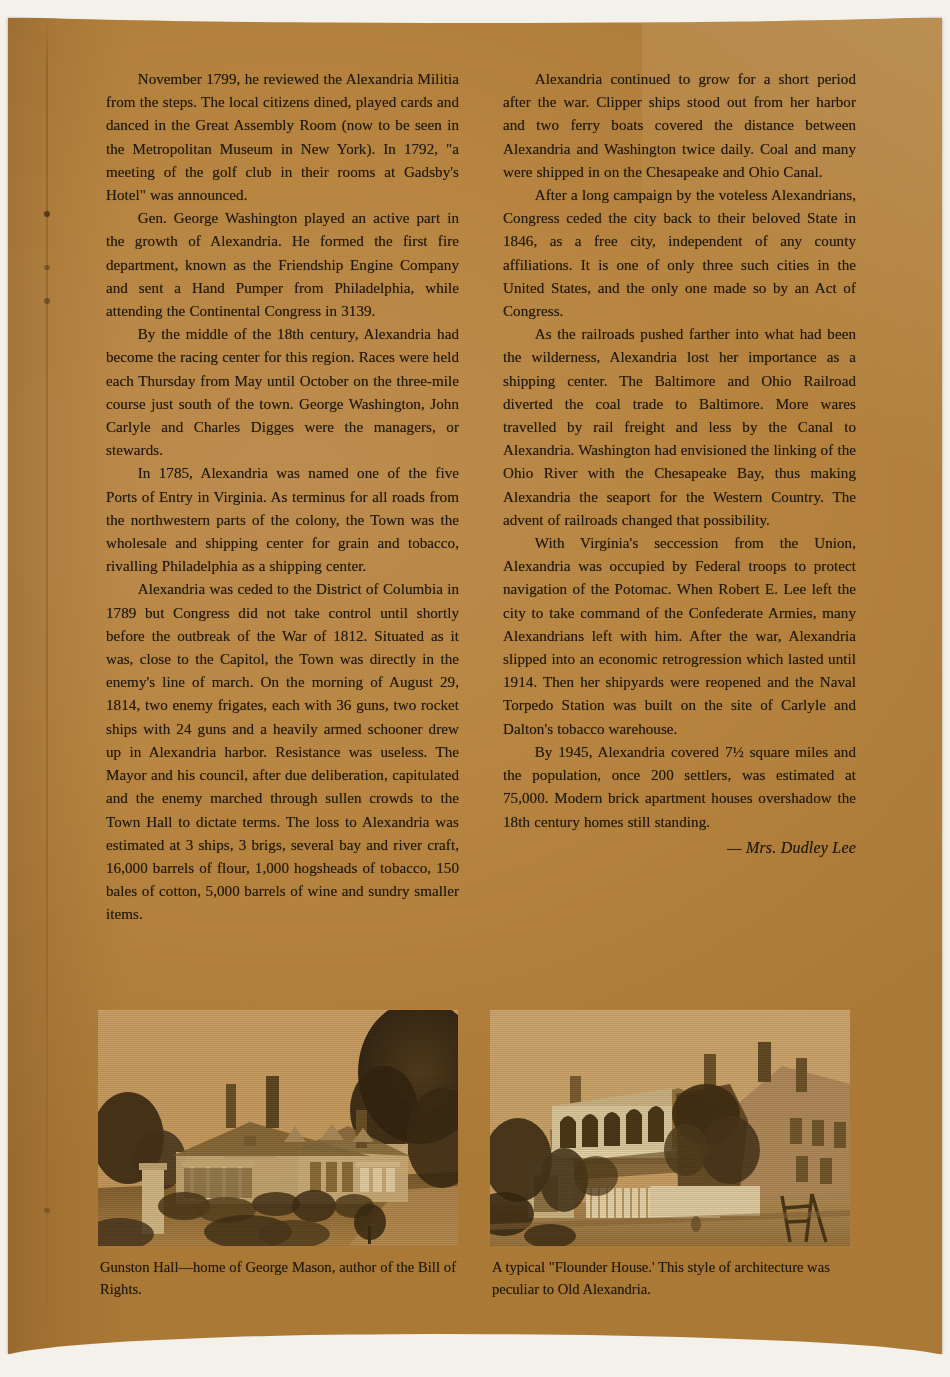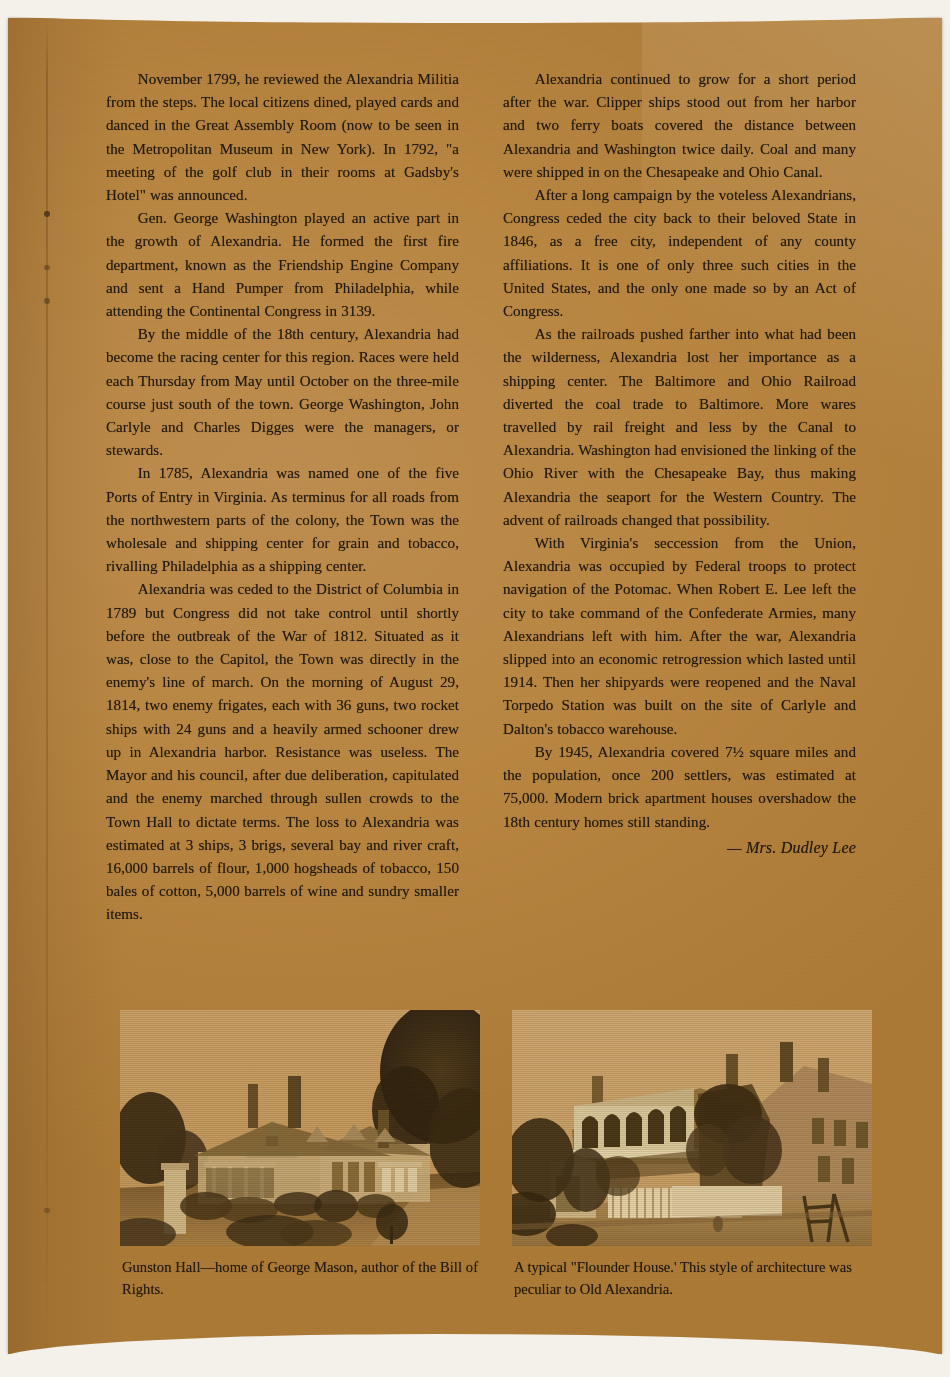--- a/index.html
+++ b/index.html
@@ -136,21 +136,21 @@
     font-style: italic;
     text-align: right;
     color: #231a10;
     letter-spacing: 0.2px;
     text-shadow: 0 0 0.7px rgba(35,26,16,0.55);
   }
 
   
   #figures {
     position: absolute;
-    left: 112px;
+    left: 90px;
     top: 992px;
     width: 752px;
     display: flex;
     gap: 32px;
   }
   .figure { width: 360px; }
   .figure.right { width: 360px; }
 
   .photo {
     position: relative;

